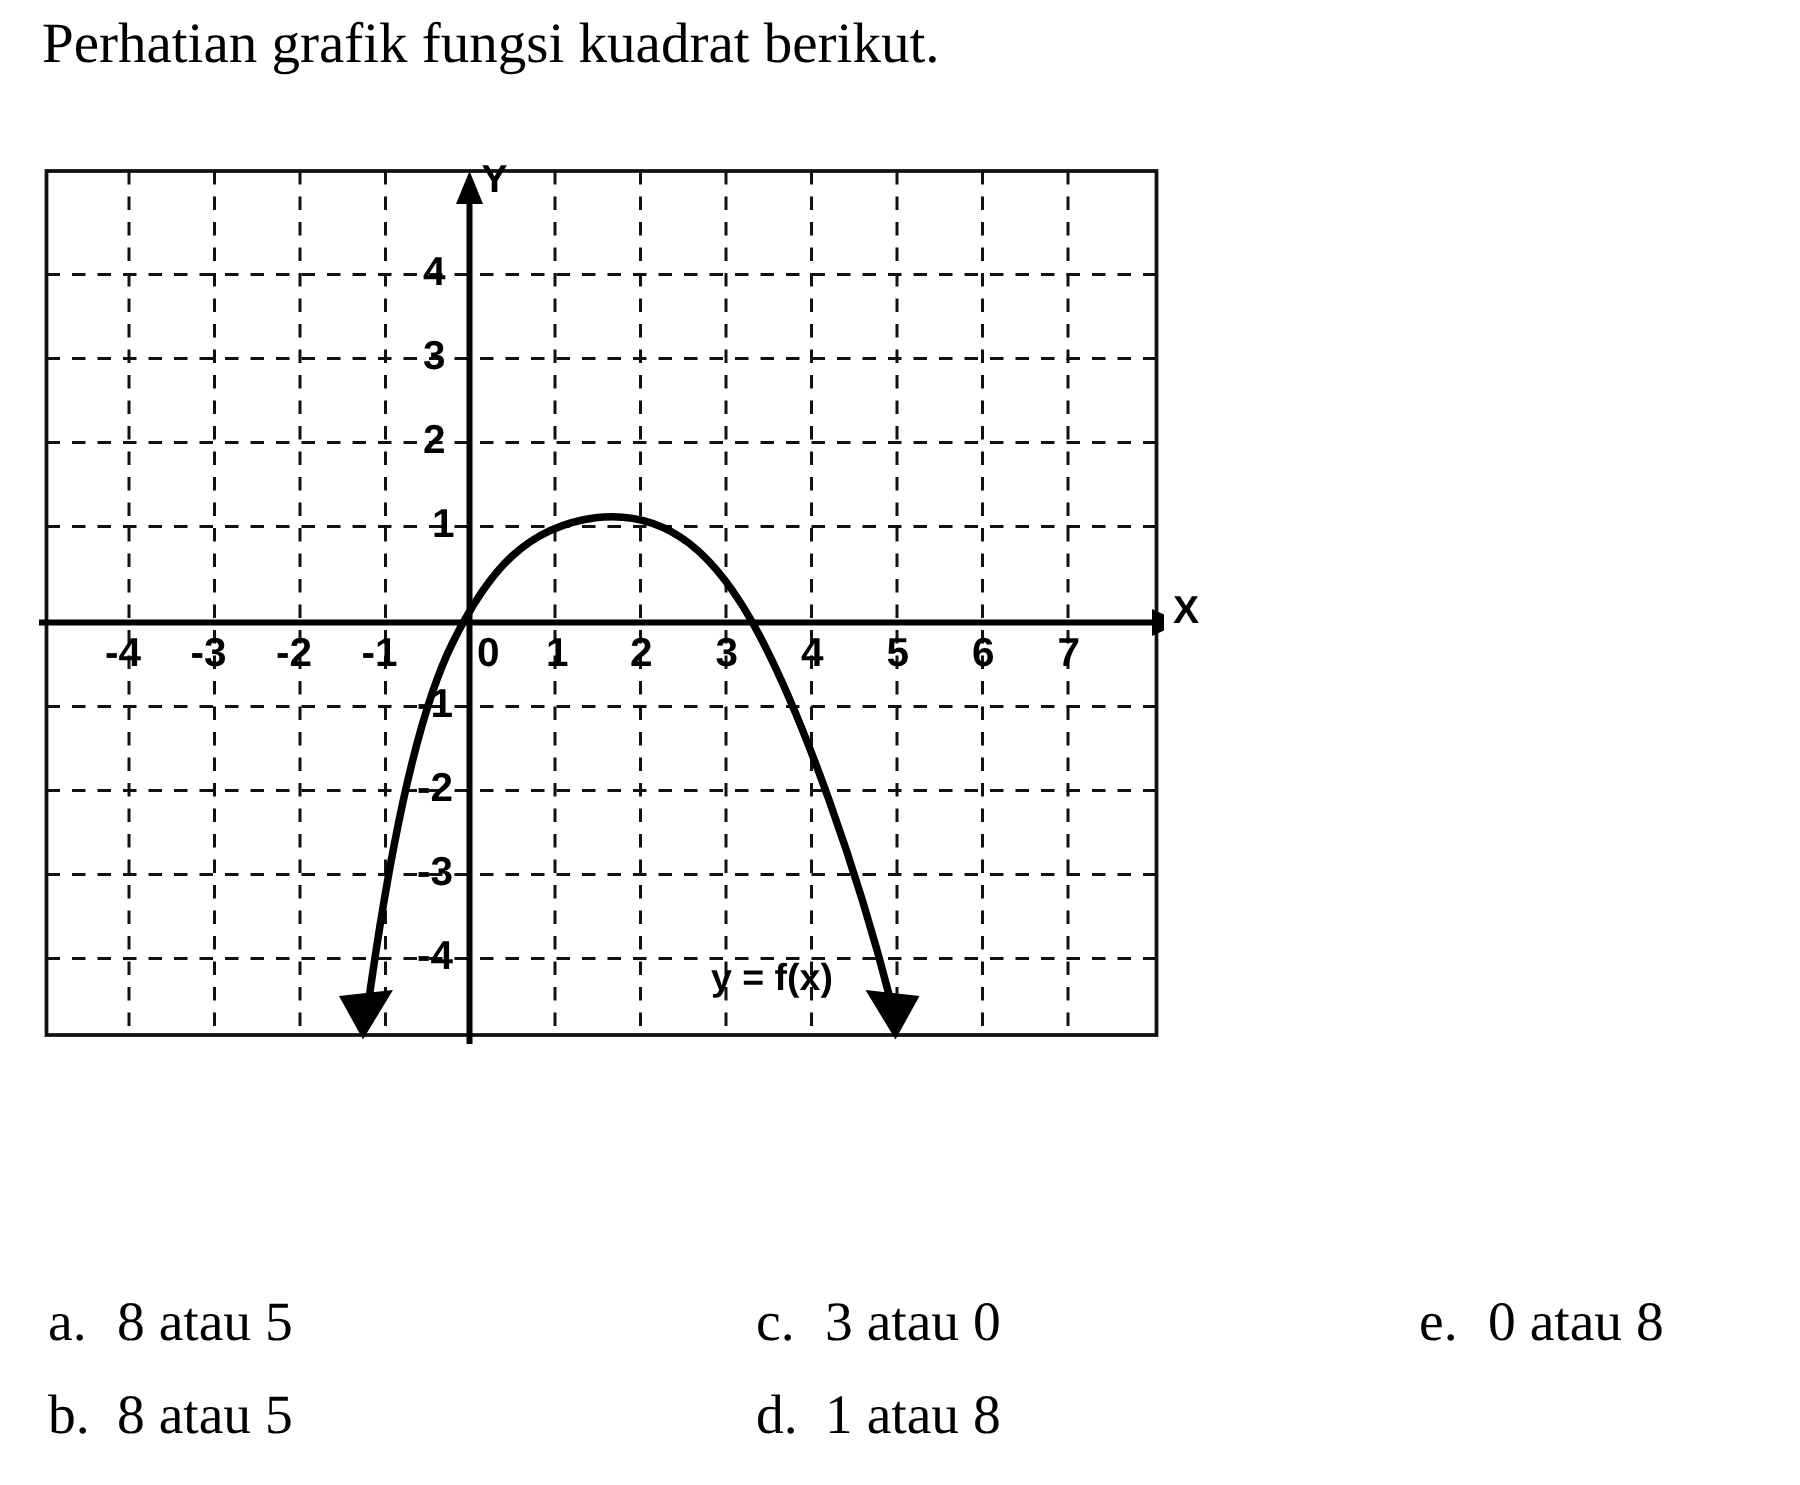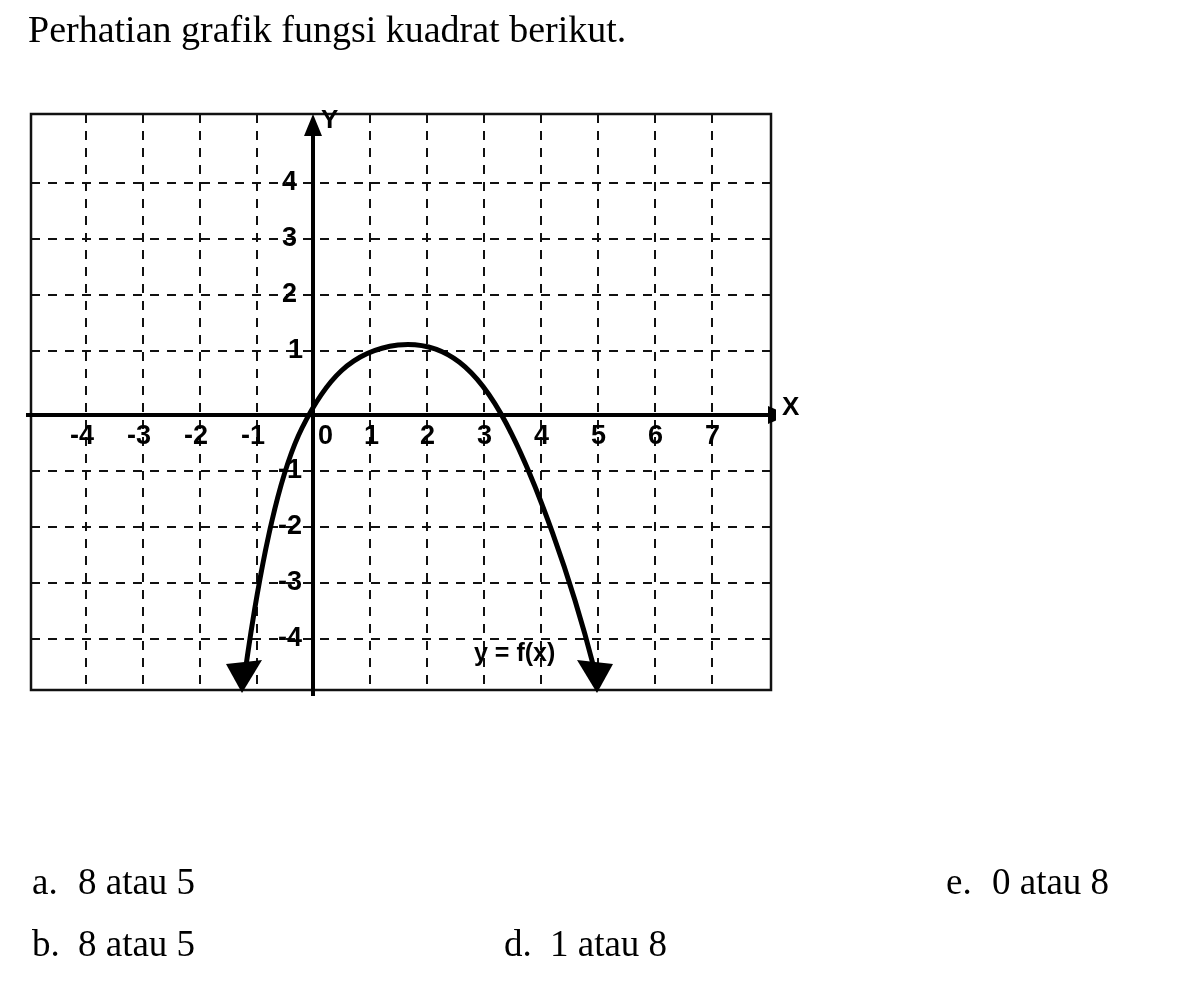--- a/index.html
+++ b/index.html
@@ -174,20 +174,23 @@
   </div>
 
 
   <div class="options">
     <div class="opt col1 row1">
       <span class="lbl">a.</span><span>8 atau 5</span>
     </div>
     <div class="opt col1 row2">
       <span class="lbl">b.</span><span>8 atau 5</span>
     </div>
+    <div class="opt col2 row1">
+      <span class="lbl">c.</span><span>3 atau 0</span>
+    </div>
     <div class="opt col2 row2">
       <span class="lbl">d.</span><span>1 atau 8</span>
     </div>
     <div class="opt col3 row1">
       <span class="lbl">e.</span><span>0 atau 8</span>
     </div>
   </div>
 
 </div>
 

